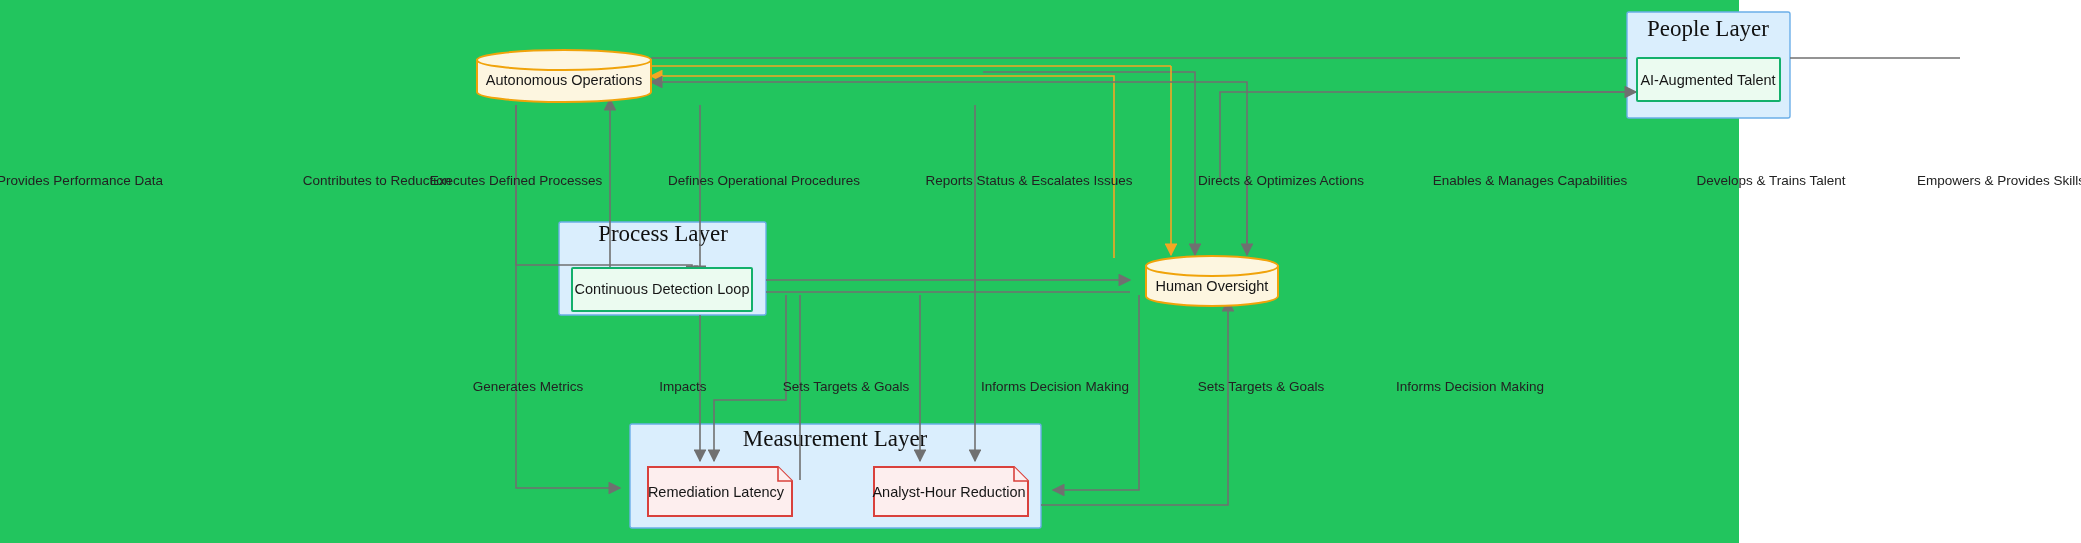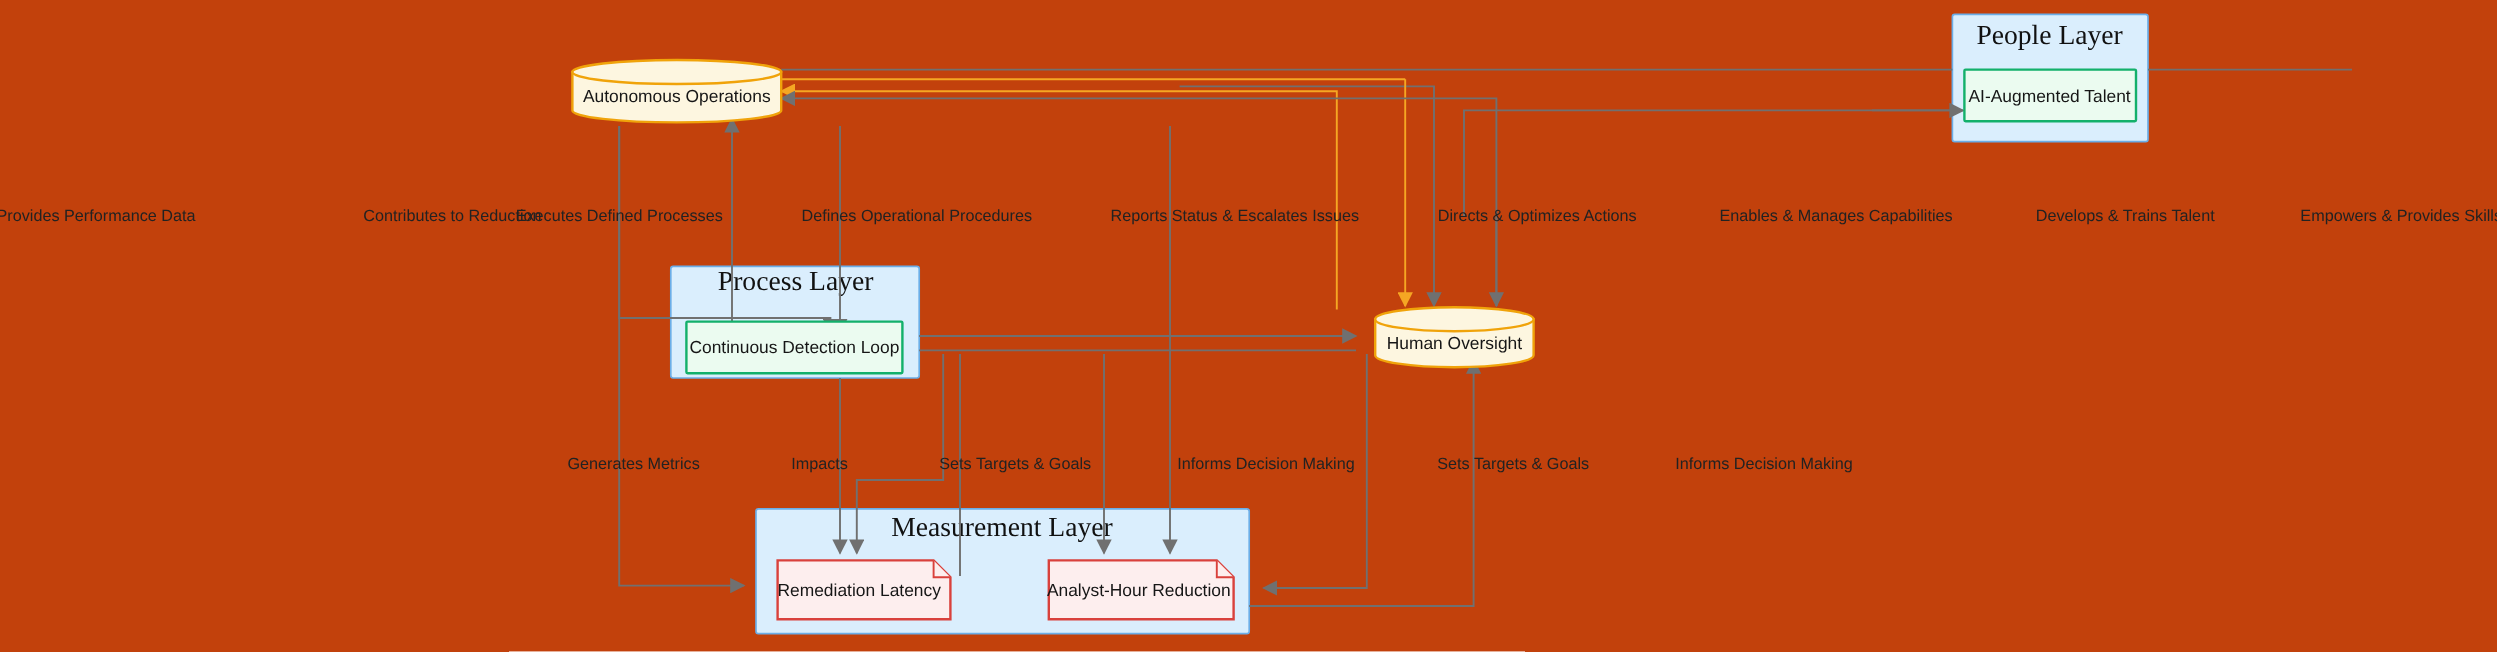--- a/index.html
+++ b/index.html
@@ -1,17 +1,17 @@
 <!DOCTYPE html>
 <html><head>
 <meta charset="utf-8">
 <style>
   html,body{margin:0;padding:0;background:#ffffff;}
   body{width:2081px;height:543px;font-family:"Liberation Sans",sans-serif;overflow:hidden;}
-  #stage{position:relative;width:2081px;height:543px;background:#c2410c;text-align:right;}
+  #stage{position:relative;width:1739px;height:543px;background:#22c55e;text-align:right;}
   svg#diagram{position:absolute;left:0;top:0;width:2081px;height:543px;}
   .edge{fill:none;stroke:#707070;stroke-width:1.6;}
   .edge-orange{fill:none;stroke:#F5A623;stroke-width:1.6;}
   .edge-label{font-family:"Liberation Sans",sans-serif;font-size:13.5px;fill:#222;text-anchor:middle;dominant-baseline:middle;}
   .cluster-rect{fill:#DAEEFD;stroke:#6BAEE8;stroke-width:1.4;}
   .cluster-title{font-family:"Liberation Serif",serif;font-size:23px;fill:#111;text-anchor:middle;dominant-baseline:middle;}
   .node-label{font-family:"Liberation Sans",sans-serif;font-size:14.5px;fill:#161616;text-anchor:middle;dominant-baseline:middle;}
   .proc-rect{fill:#EBFBF0;stroke:#13B06B;stroke-width:2;}
   .note-shape{fill:#FDEEEE;stroke:#D9413C;stroke-width:2;}
   .note-fold{fill:#FDEEEE;stroke:#D9413C;stroke-width:1.6;}

